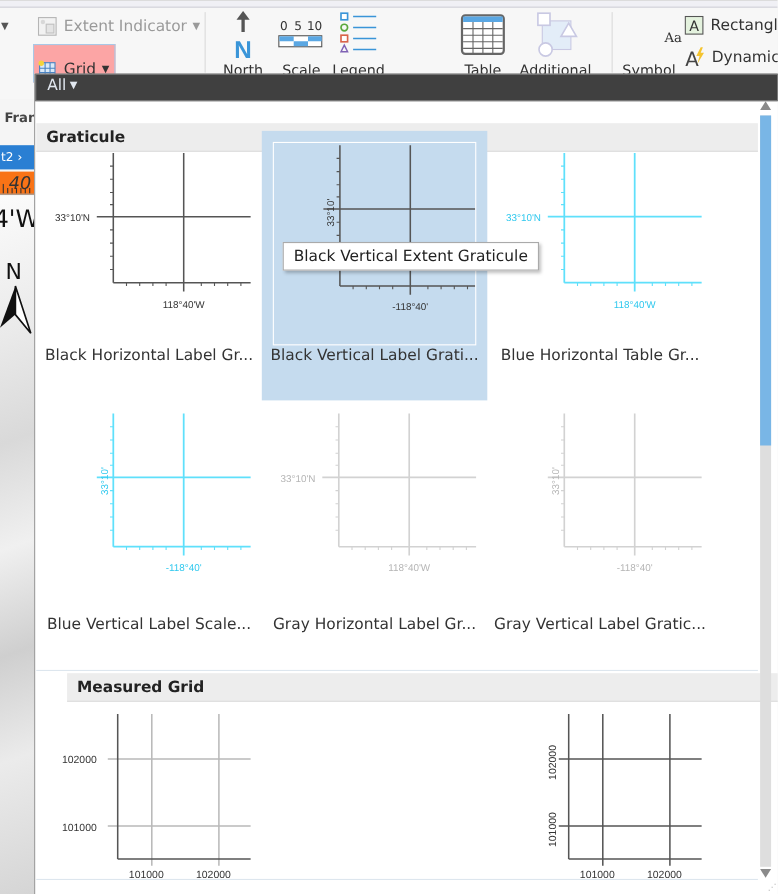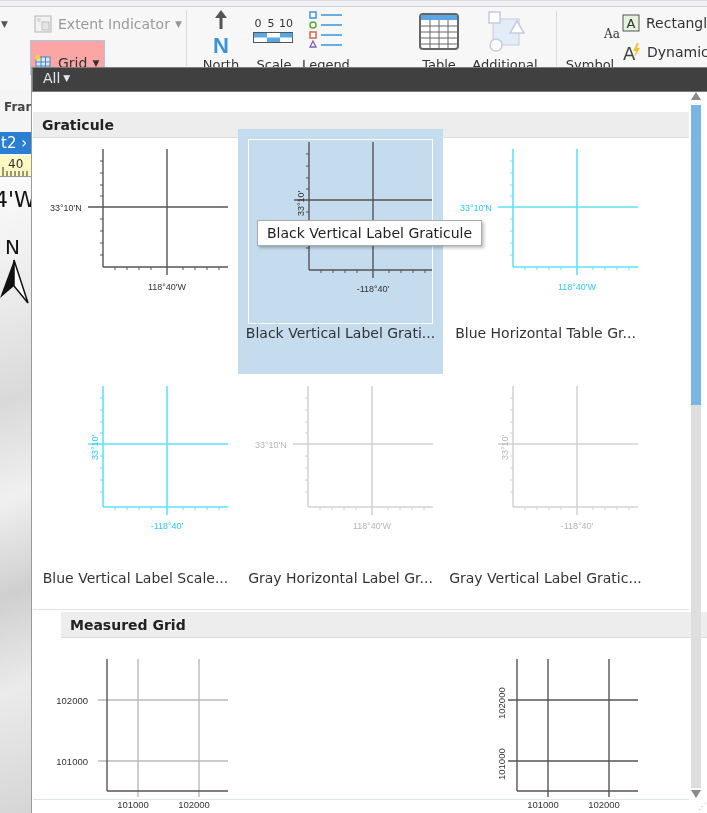--- a/index.html
+++ b/index.html
@@ -12,32 +12,32 @@
   .rb-small.disabled { color:#9a9a9a; }
   .rb-small .ico { width:18px; height:18px; margin-right:6px; }
   .rb-grid { left:30px; top:39px; background:#fca5a5; border:1px solid #a9c8e6; padding:11px 5px 0 3px; }
   .rb-ext { left:34px; top:12px; }
   .rb-sep { position:absolute; top:10px; width:1px; height:55px; background:#dadada; }
   .rb-big { position:absolute; top:8px; text-align:center; font-size:13px; color:#333; }
   .rb-big .lbl { position:absolute; top:48px; left:50%; transform:translateX(-50%); white-space:nowrap; }
   .rb-right-item { position:absolute; left:622px; display:flex; align-items:center; font-size:14px; color:#333; white-space:nowrap; }
   .left-strip { position:absolute; left:0; top:90px; width:31px; height:723px; background:#f5f5f5; overflow:hidden; }
   .frame-lbl { position:absolute; left:4px; top:10px; font-size:12px; color:#444;font-weight:bold; }
-  .tab2 { position:absolute; left:0; top:42px; width:31px; height:22px; background:#2a7fd3; color:#fff; font-size:15px; line-height:22px; padding-left:1px; white-space:nowrap; }
-  .ruler { position:absolute; left:0; top:66px; width:31px; height:20px; background:#fef9c3; border-bottom:1px solid #999; font-size:12px; color:#333; }
+  .tab2 { position:absolute; left:0; top:42px; width:31px; height:22px; background:#2a7fd3; color:#fff; font-size:11px; line-height:22px; padding-left:1px; white-space:nowrap; }
+  .ruler { position:absolute; left:0; top:66px; width:31px; height:20px; background:#f97316; border-bottom:1px solid #999; font-size:16px; color:#333;font-style:italic; }
   .map-area { position:absolute; left:0; top:88px; width:31px; height:635px; background:linear-gradient(160deg,#fbfbfb 0%,#eaeaea 20%,#d9d9d9 35%,#f0f0f0 50%,#cfcfcf 65%,#ebebeb 80%,#d5d5d5 100%); }
   .map-lbl { position:absolute; left:-6px; top:97px; font-size:22px; color:#111; }
   .map-n { position:absolute; left:5px; top:145px; font-size:20px; color:#111; }
   
   .gallery { position:absolute; left:31px; top:67px; width:676px; height:746px; background:#fff; border-left:1px solid #999; }
   .filter-bar { position:absolute; left:0; top:0; width:674px; height:23px; background:#404040; border:1px solid #7d7d7d; }
   .filter { position:absolute; left:10px; top:2px; color:#e2e8f0; font-size:14px; display:flex; align-items:center; }
   .filter .caret { font-size:9px; margin-left:3px; }
   .section-hdr { position:absolute; left:1px; width:656px; height:26px; background:#ededed; border-bottom:1px solid #dcdcdc; font-weight:bold; font-size:14px; color:#222; line-height:26px; padding-left:9px; box-sizing:border-box; }
-  .tile { position:absolute; width:205px; height:245px; box-sizing:border-box;margin-top:10px; }
+  .tile { position:absolute; width:205px; height:245px; box-sizing:border-box; }
   .tile.selected { background:#c5dbee; }
   .tile .thumb { position:absolute; left:10px; top:10px; width:185px; height:185px; box-sizing:border-box; }
   .tile.selected .thumb { border:1px solid #fff; }
   .tile .name { position:absolute; left:0; width:205px; top:196px; text-align:center; font-size:14px; color:#333; white-space:nowrap; }
   .tile svg { position:absolute; left:0; top:0; }
   .tooltip { position:absolute; left:256px; top:220px; background:#fff; border:1px solid #aaa; box-shadow:2px 2px 3px rgba(0,0,0,0.25); font-size:14px; color:#222; padding:4px 9px; white-space:nowrap; }
   .scrollbar { position:absolute; left:688px; top:90px; width:14px; height:710px; }
   .scroll-up { position:absolute; left:2px; top:0; width:0; height:0; border-left:5px solid transparent; border-right:5px solid transparent; border-bottom:8px solid #8a8a8a; }
   .scroll-track { position:absolute; left:2px; top:13px; width:10px; height:683px; background:#dedede; }
   .scroll-thumb { position:absolute; left:0; top:0; width:10px; height:300px; background:#79b6e6; }
@@ -224,20 +224,21 @@
               <line x1="140" y1="128" x2="140" y2="131"></line>
               <line x1="152" y1="128" x2="152" y2="131"></line>
               <line x1="164" y1="128" x2="164" y2="131"></line>
               <line x1="176" y1="128" x2="176" y2="131"></line>
             </g>
         </g>
         <text x="7" y="72" font-size="9" fill="#333" font-family="Liberation Sans, sans-serif">33°10'N</text>
         <text x="124" y="151" text-anchor="middle" font-size="9" fill="#333" font-family="Liberation Sans, sans-serif">118°40'W</text>
       </svg>
     </div>
+    <span class="name">Black Horizontal Label Gr...</span>
   </div>
 
   <div class="tile selected" style="left:206px;top:52px;">
     <div class="thumb">
       <svg width="183" height="183" viewBox="0 0 183 183">
         <g stroke="#555" stroke-width="1.4" fill="none">
           <line x1="60" y1="2" x2="60" y2="130"></line>
             <line x1="60" y1="130" x2="183" y2="130"></line>
           <line x1="45" y1="60" x2="183" y2="60"></line>
             <line x1="124" y1="2" x2="124" y2="138"></line>
@@ -438,21 +439,21 @@
         </g>
       <text transform="translate(52,60) rotate(-90)" font-size="9.5" fill="#333" font-family="Liberation Sans, sans-serif">102000</text>
       <text transform="translate(52,121) rotate(-90)" font-size="9.5" fill="#333" font-family="Liberation Sans, sans-serif">101000</text>
       <text x="90" y="149" text-anchor="middle" font-size="9.5" fill="#333" font-family="Liberation Sans, sans-serif">101000</text>
       <text x="151" y="149" text-anchor="middle" font-size="9.5" fill="#333" font-family="Liberation Sans, sans-serif">102000</text>
     </svg>
   </div>
 
   <div class="row-sep" style="top:732px;"></div>
 
-  <div class="tooltip" style="left:225px;top:153px;">Black Vertical Label Graticule</div>
+  <div class="tooltip" style="left:225px;top:153px;">Black Vertical Extent Graticule</div>
 
   <div class="scrollbar" style="left:657px;top:25px;">
     <div class="scroll-up"></div>
     <div class="scroll-track">
       <div class="scroll-thumb"></div>
     </div>
     <div class="scroll-down"></div>
   </div>
   <span class="grip">⋰</span>
 </div>

